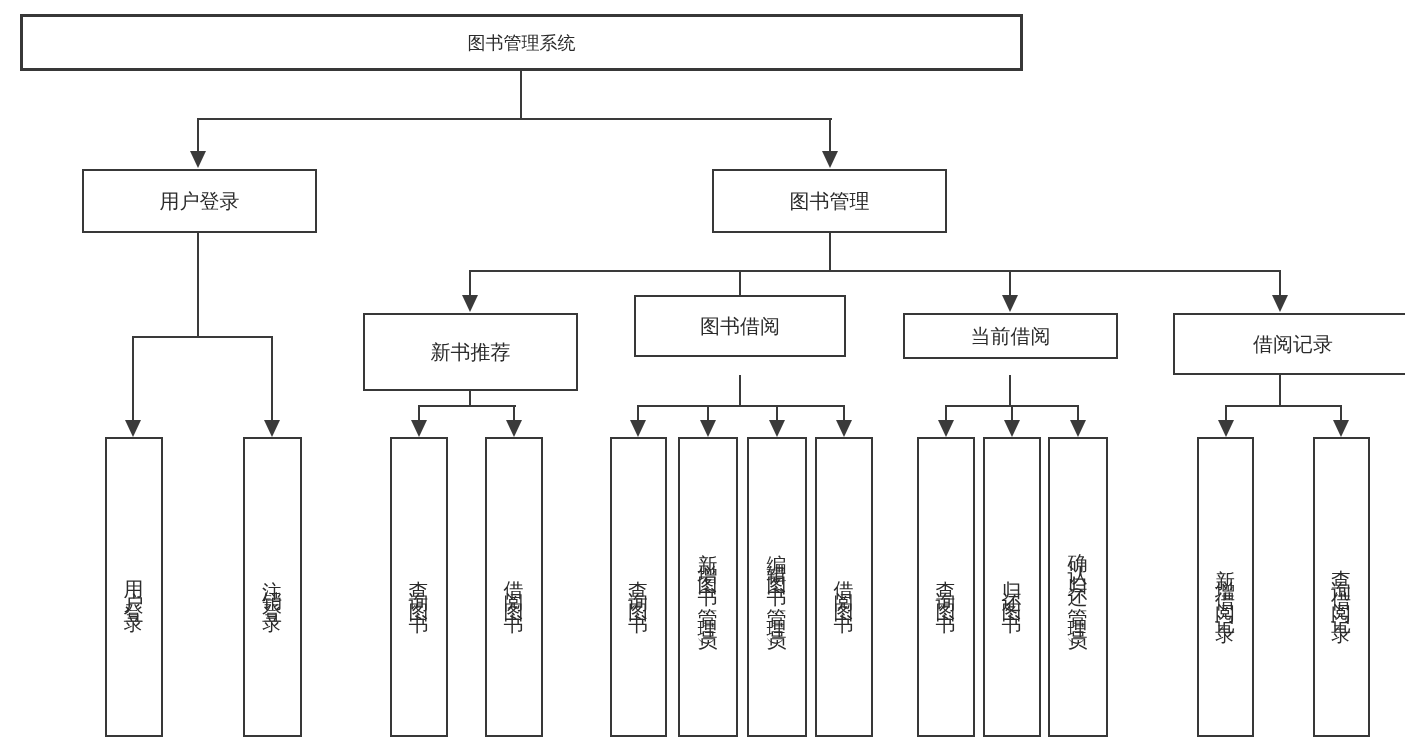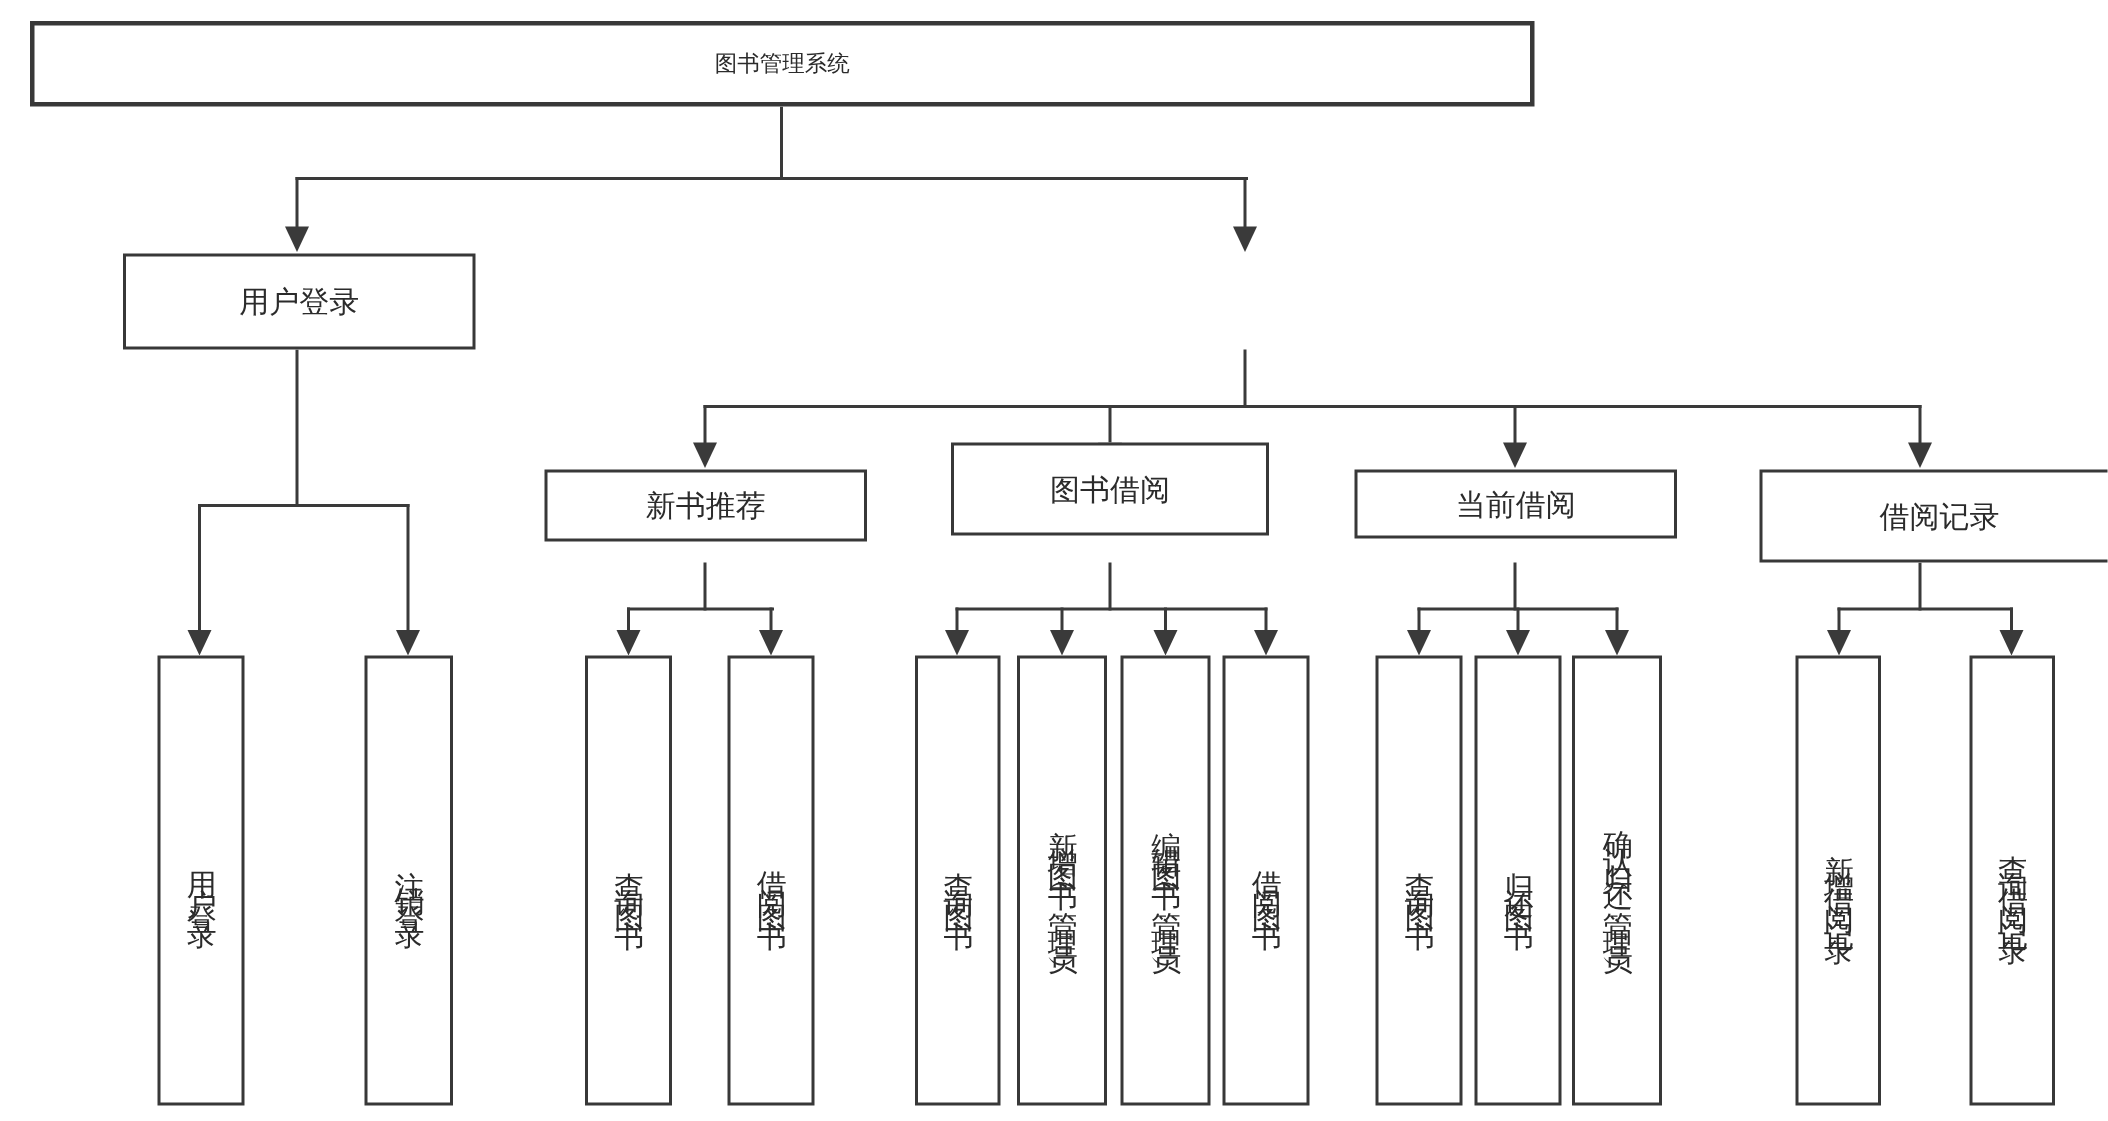--- a/index.html
+++ b/index.html
@@ -16,21 +16,21 @@
     box-sizing: border-box;
     background: #ffffff;
     border: 2px solid #383838;
     display: flex;
     align-items: center;
     justify-content: center;
     color: #2b2b2b;
     font-size: 20px;
     z-index: 2;
   }
-  .node.lvl1 { border-width: 3px; font-size: 15px; }
+  .node.lvl1 { border-width: 3px; font-size: 18px; }
   .vlabel {
     writing-mode: vertical-rl;
     text-orientation: mixed;
     letter-spacing: 11px;
     line-height: 1;
     white-space: nowrap;
   }
   .line {
     position: absolute;
     background: #3a3a3a;
@@ -61,22 +61,25 @@
 
 <div class="canvas">
 
   <div class="node lvl1" style="left:20px;top:14px;width:1003px;height:57px">
     <span>图书管理系统</span>
   </div>
 
   <div class="node" style="left:82px;top:169px;width:235px;height:64px">
     <span>用户登录</span>
   </div>
+  <div class="node" style="left:712px;top:169px;width:235px;height:64px">
+    <span>图书管理</span>
+  </div>
 
-  <div class="node" style="left:363px;top:313px;width:215px;height:48px">
+  <div class="node" style="left:363px;top:313px;width:215px;height:78px">
     <span>新书推荐</span>
   </div>
   <div class="node" style="left:634px;top:295px;width:212px;height:62px">
     <span>图书借阅</span>
   </div>
   <div class="node" style="left:903px;top:313px;width:215px;height:46px">
     <span>当前借阅</span>
   </div>
   <div class="node" style="left:1173px;top:313px;width:240px;height:62px">
     <span>借阅记录</span>

